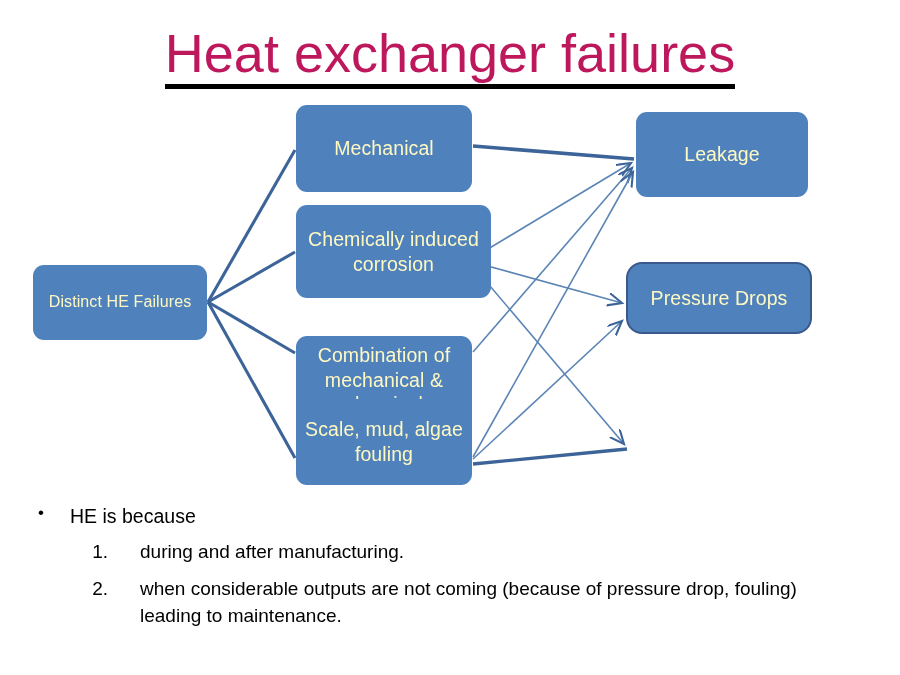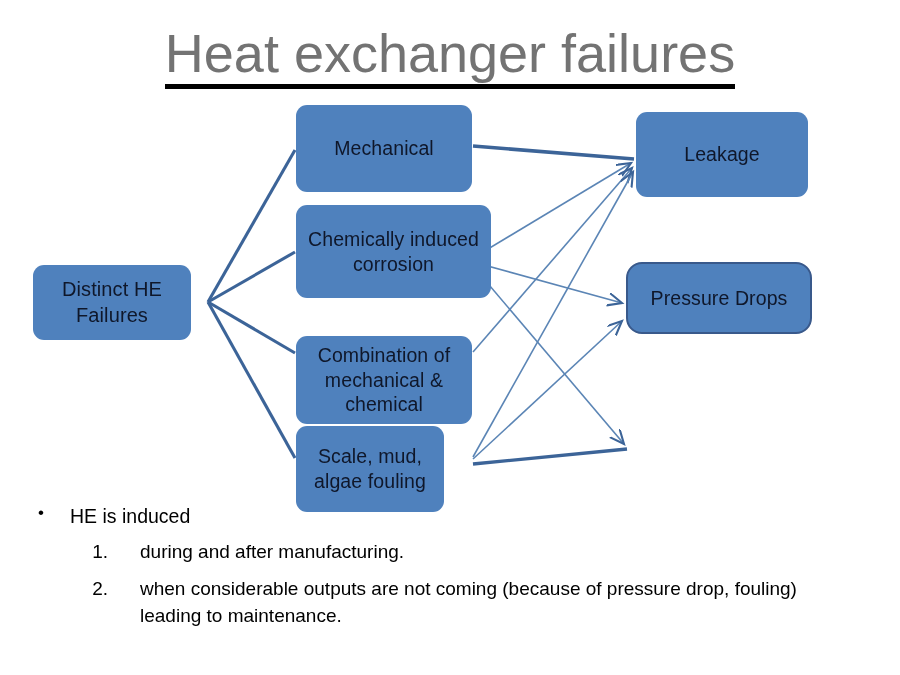--- a/index.html
+++ b/index.html
@@ -20,21 +20,21 @@
   
   #slide-title {
     position: absolute;
     left: 0;
     top: 22px;
     width: 900px;
     text-align: center;
     font-family: "Liberation Sans", sans-serif;
     font-size: 54px;
     font-weight: 400;
-    color: #737373;
+    color: #be185d;
     letter-spacing: 0px;
     white-space: nowrap;
   }
   #slide-title .tx {
     display: inline-block;
     border-bottom: 5px solid #000000;
     padding-bottom: 2px;
     line-height: 1.05;
   }
   
@@ -50,44 +50,44 @@
     left: 0;
     top: 0;
     width: 900px;
     height: 520px;
   }
   .node {
     position: absolute;
     box-sizing: border-box;
     background: #4F81BD;
     border-radius: 11px;
-    color: #0f172a;
+    color: #fef9c3;
     display: flex;
     align-items: center;
     justify-content: center;
     text-align: center;
     font-family: "Liberation Sans", sans-serif;
     font-size: 19.5px;
     font-weight: 400;
     line-height: 1.26;
     padding: 2px 7px;
     letter-spacing: 0.1px;
   }
   .node.outlined {
     border: 2.5px solid #39598B;
     border-radius: 16px;
   }
   .node .lbl { display: block; }
 
   
-  #node-distinct      { left: 33px;  top: 265px; width: 158px; height: 75px;  font-size: 20px; }
+  #node-distinct      { left: 33px;  top: 265px; width: 174px; height: 75px;  font-size: 16px; }
   #node-mechanical    { left: 296px; top: 105px; width: 176px; height: 87px;  }
   #node-chemical      { left: 296px; top: 205px; width: 195px; height: 93px;  }
   #node-combination   { left: 296px; top: 308px; width: 176px; height: 88px; margin-top: 28px;  }
-  #node-scale         { left: 296px; top: 426px; width: 148px; height: 86px; text-align: center;  }
+  #node-scale         { left: 296px; top: 399px; width: 176px; height: 86px; text-align: center;  }
   #node-leakage       { left: 636px; top: 112px; width: 172px; height: 85px;  }
   #node-pressure      { left: 626px; top: 262px; width: 186px; height: 72px;  }
   #node-fouling       { left: 628px; top: 408px; width: 174px; height: 82px;  }
 
   
   #bullets {
     position: absolute;
     left: 0;
     top: 503px;
     width: 900px;
@@ -191,21 +191,21 @@
       <span class="lbl">Pressure Drops</span>
     </div>
 
 
   </div>
 
   <div id="bullets">
 
     <div class="lvl1">
       <span class="bullet-mark">•</span>
-      <span>HE is induced</span>
+      <span>HE is because</span>
     </div>
 
     <div class="numitem">
       <span class="num-mark">1.</span>
       <span>during and after manufacturing.</span>
     </div>
 
     <div class="numitem">
       <span class="num-mark">2.</span>
       <span>when considerable outputs are not coming (because of pressure drop, fouling) leading to maintenance.</span>

